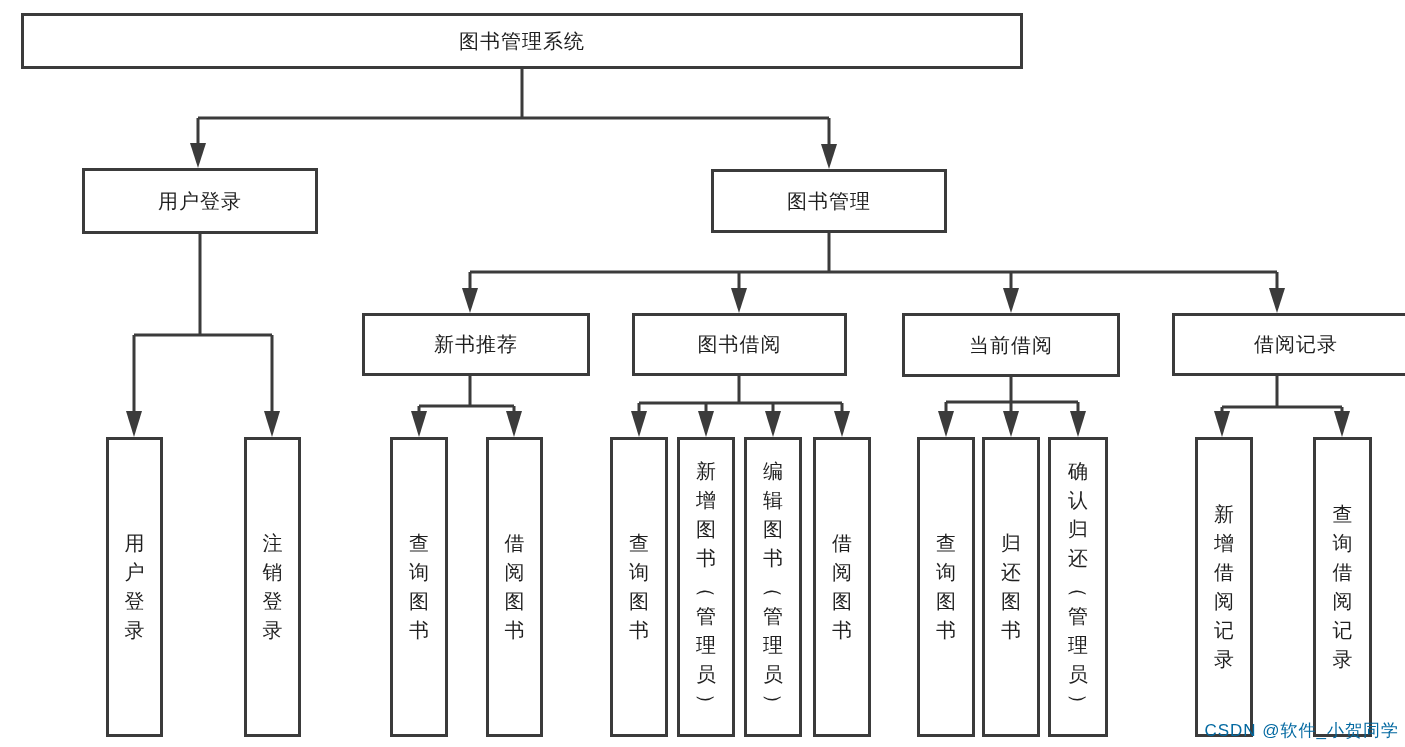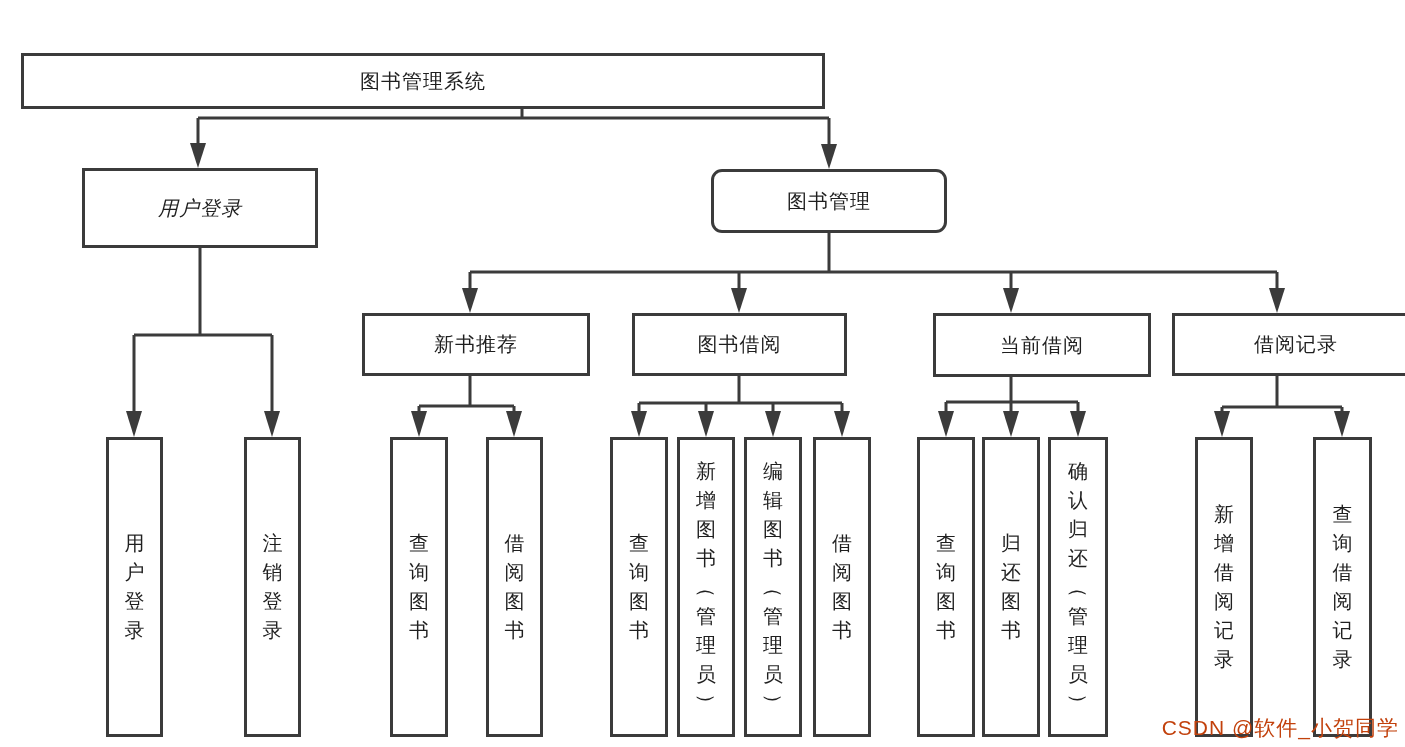--- a/index.html
+++ b/index.html
@@ -15,21 +15,21 @@
     font-size:20px; letter-spacing:1px; text-align:center;
   }
   .leaf {
     flex-direction:column; justify-content:center; align-items:center;
     letter-spacing:0;
   }
   .vchar { display:block; line-height:29px; font-size:20px; }
   .vchar.rot { transform:rotate(90deg); }
   .watermark {
     position:absolute; right:6px; bottom:5px;
-    color:#c2410c; font-size:21px; letter-spacing:1px; white-space:nowrap;
+    color:#0369a1; font-size:17px; letter-spacing:1px; white-space:nowrap;
   }
 </style>
 </head>
 <body>
 
 <div class="canvas">
 
   <svg class="connectors" viewBox="0 0 1405 747" xmlns="http://www.w3.org/2000/svg">
     <g stroke="#3b3b3b" stroke-width="3" fill="#3b3b3b">
 
@@ -61,28 +61,28 @@
       <polygon points="938,411 954,411 946,437" stroke="none"></polygon>
       <polygon points="1003,411 1019,411 1011,437" stroke="none"></polygon>
       <polygon points="1070,411 1086,411 1078,437" stroke="none"></polygon>
 
       <path d="M1277,376 V407 M1222,407 H1342 M1222,407 V414 M1342,407 V414" fill="none"></path>
       <polygon points="1214,411 1230,411 1222,437" stroke="none"></polygon>
       <polygon points="1334,411 1350,411 1342,437" stroke="none"></polygon>
     </g>
   </svg>
 
-  <div class="box" style="left:21px;top:13px;width:804px;height:56px;margin-top:40px;">图书管理系统</div>
+  <div class="box" style="left:21px;top:13px;width:1002px;height:56px;">图书管理系统</div>
 
-  <div class="box" style="left:82px;top:168px;width:236px;height:80px;font-style:italic;">用户登录</div>
-  <div class="box" style="left:711px;top:169px;width:236px;height:64px;border-radius:11px;">图书管理</div>
+  <div class="box" style="left:82px;top:168px;width:236px;height:66px;">用户登录</div>
+  <div class="box" style="left:711px;top:169px;width:236px;height:64px;">图书管理</div>
 
   <div class="box" style="left:362px;top:313px;width:228px;height:63px;">新书推荐</div>
   <div class="box" style="left:632px;top:313px;width:215px;height:63px;">图书借阅</div>
-  <div class="box" style="left:933px;top:313px;width:218px;height:64px;">当前借阅</div>
+  <div class="box" style="left:902px;top:313px;width:218px;height:64px;">当前借阅</div>
   <div class="box" style="left:1172px;top:313px;width:248px;height:63px;">借阅记录</div>
 
   <div class="box leaf" style="left:106px;top:437px;width:57px;height:300px;">
       <span class="vchar">用</span>
       <span class="vchar">户</span>
       <span class="vchar">登</span>
       <span class="vchar">录</span>
     </div>
   <div class="box leaf" style="left:244px;top:437px;width:57px;height:300px;">
       <span class="vchar">注</span>

